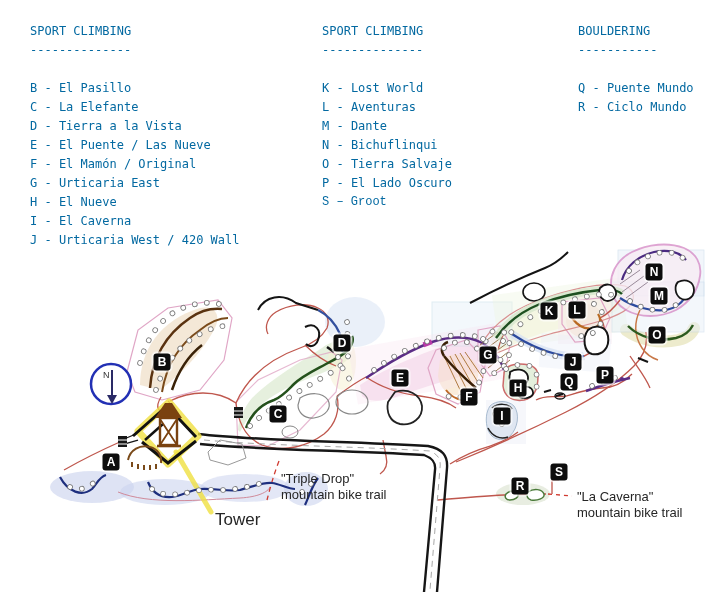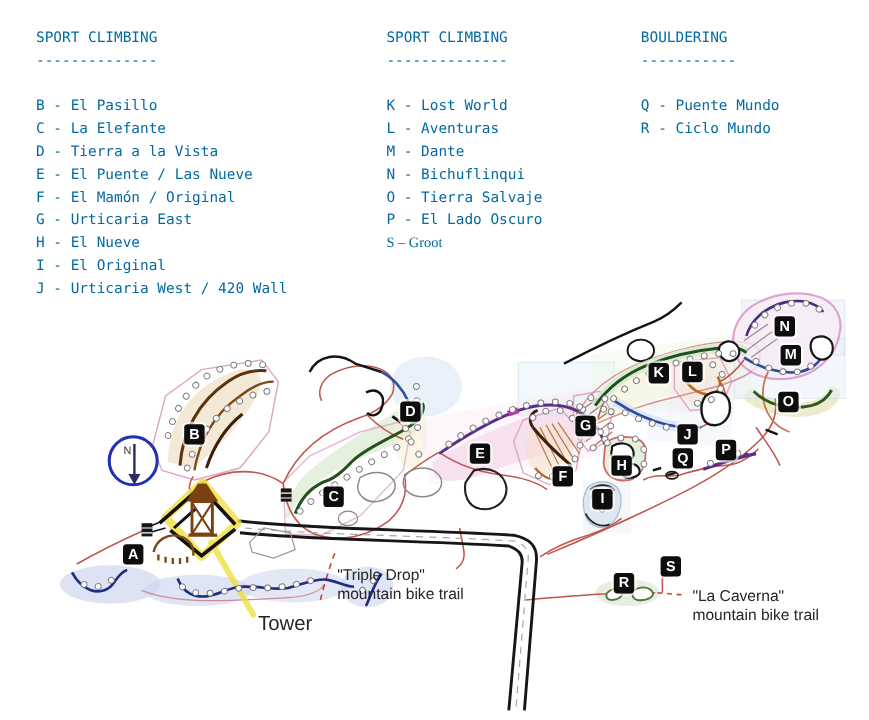--- a/index.html
+++ b/index.html
@@ -4,21 +4,21 @@
 <style>
   html,body{margin:0;padding:0;}
   body{width:724px;height:600px;position:relative;background:#ffffff;overflow:hidden;
        font-family:"Liberation Sans",sans-serif;}
   .legend-col{position:absolute;top:22px;color:#0369a1;
        font-family:"DejaVu Sans Mono",monospace;font-size:12px;}
   .legend-title{line-height:19px;white-space:pre;}
   .legend-dashes{line-height:19px;white-space:pre;}
   .legend-list{list-style:none;margin:19px 0 0 0;padding:0;}
   .legend-list li{line-height:19px;white-space:pre;}
-  .legend-list li.sans{font-family:Liberation Serif, serif;}
+  .legend-list li.sans{font-family:Liberation Mono, monospace;}
   #map-layer{position:absolute;left:0;top:0;width:724px;height:600px;}
   #marker-layer{position:absolute;left:0;top:0;width:724px;height:600px;pointer-events:none;}
   .marker{position:absolute;width:17px;height:17px;background:#0d0d0d;color:#fff;
        font:bold 12px/17px "Liberation Sans",sans-serif;text-align:center;border-radius:3px;
        transform:translate(-50%,-50%);box-shadow:0 0 0 2px rgba(255,255,255,0.65);}
   .maplabel{position:absolute;color:#262626;white-space:nowrap;}
   .maplabel div{white-space:nowrap;}
   #obs-label{left:215px;top:509px;font-size:17px;line-height:22px;}
   #tripledrop-label{left:281px;top:471px;font-size:13px;line-height:16px;}
   #lacaverna-label{left:577px;top:489px;font-size:13px;line-height:16px;}
@@ -33,40 +33,40 @@
   <div class="legend-title">SPORT CLIMBING</div>
   <div class="legend-dashes">--------------</div>
   <ul class="legend-list">
     <li>B - El Pasillo</li>
     <li>C - La Elefante</li>
     <li>D - Tierra a la Vista</li>
     <li>E - El Puente / Las Nueve</li>
     <li>F - El Mamón / Original</li>
     <li>G - Urticaria East</li>
     <li>H - El Nueve</li>
-    <li>I - El Original</li>
+    <li>I - El Caverna</li>
     <li>J - Urticaria West / 420 Wall</li>
   </ul>
 </div>
 
 <div class="legend-col" style="left:322px">
   <div class="legend-title">SPORT CLIMBING</div>
   <div class="legend-dashes">--------------</div>
   <ul class="legend-list">
     <li>K - Lost World</li>
     <li>L - Aventuras</li>
     <li>M - Dante</li>
     <li>N - Bichuflinqui</li>
     <li>O - Tierra Salvaje</li>
     <li>P - El Lado Oscuro</li>
     <li class="sans">S – Groot</li>
   </ul>
 </div>
 
-<div class="legend-col" style="left:534px">
+<div class="legend-col" style="left:578px">
   <div class="legend-title">BOULDERING</div>
   <div class="legend-dashes">-----------</div>
   <ul class="legend-list">
     <li>Q - Puente Mundo</li>
     <li>R - Ciclo Mundo</li>
   </ul>
 </div>
 
 <svg id="map-layer" viewBox="0 0 724 600">
 

